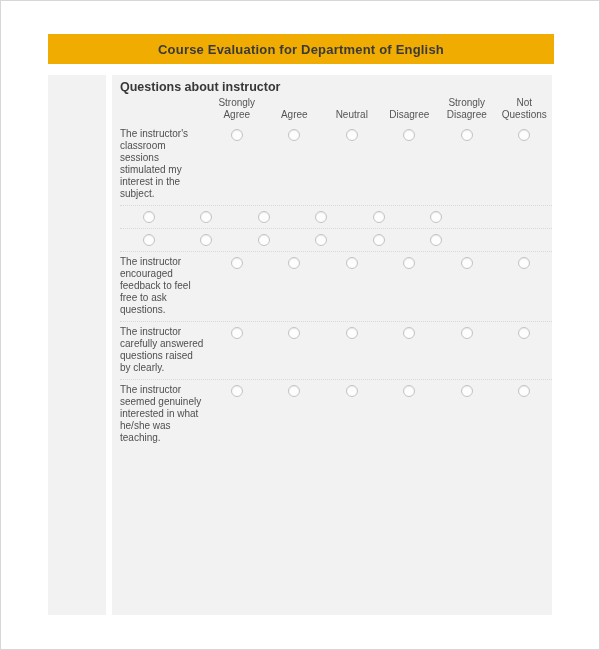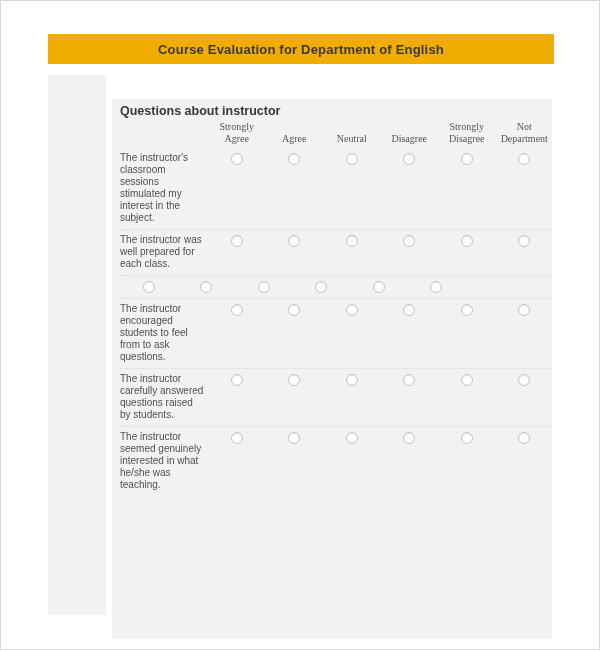--- a/index.html
+++ b/index.html
@@ -44,32 +44,30 @@
   .content {
     position: absolute;
     left: 111px;
     top: 74px;
     width: 440px;
     height: 540px;
     background: #f2f2f2;
     overflow: hidden;
     box-sizing: border-box;
     padding: 5px 0 0 8px;
-    margin-top: 24px;
   }
   .section-heading {
     margin: 0;
     font-size: 12.5px;
     font-weight: bold;
     color: #383838;
   }
   .m-header {
     display: flex;
     align-items: flex-start;
-    font-family: Liberation Serif, serif;
   }
   .label-spacer {
     flex: 0 0 88px;
   }
   .opt-head {
     flex: 0 0 57.5px;
     height: 30px;
     display: flex;
     align-items: flex-end;
     justify-content: center;
@@ -126,21 +124,21 @@
 
     <h2 class="section-heading">Questions about instructor</h2>
 
     <div class="m-header">
       <div class="label-spacer"></div>
       <div class="opt-head">Strongly Agree</div>
       <div class="opt-head">Agree</div>
       <div class="opt-head">Neutral</div>
       <div class="opt-head">Disagree</div>
       <div class="opt-head">Strongly Disagree</div>
-      <div class="opt-head">Not Department</div>
+      <div class="opt-head">Not Questions</div>
     </div>
 
     <div class="q-row">
       <div class="q-label">The instructor's classroom sessions stimulated my interest in the subject.</div>
       <div class="opt-cell">
           <span class="radio"></span>
         </div>
       <div class="opt-cell">
           <span class="radio"></span>
         </div>
@@ -152,86 +150,85 @@
         </div>
       <div class="opt-cell">
           <span class="radio"></span>
         </div>
       <div class="opt-cell">
           <span class="radio"></span>
         </div>
     </div>
 
     <div class="q-row">
-      <div class="q-label">The instructor was well prepared for each class.</div>
-      <div class="opt-cell">
-          <span class="radio"></span>
-        </div>
-      <div class="opt-cell">
-          <span class="radio"></span>
-        </div>
-      <div class="opt-cell">
-          <span class="radio"></span>
-        </div>
-      <div class="opt-cell">
-          <span class="radio"></span>
-        </div>
-      <div class="opt-cell">
-          <span class="radio"></span>
-        </div>
-      <div class="opt-cell">
-          <span class="radio"></span>
-        </div>
-    </div>
-
-    <div class="q-row">
-      <div class="opt-cell">
-          <span class="radio"></span>
-        </div>
-      <div class="opt-cell">
-          <span class="radio"></span>
-        </div>
-      <div class="opt-cell">
-          <span class="radio"></span>
-        </div>
-      <div class="opt-cell">
-          <span class="radio"></span>
-        </div>
-      <div class="opt-cell">
-          <span class="radio"></span>
-        </div>
-      <div class="opt-cell">
-          <span class="radio"></span>
-        </div>
-    </div>
-
-    <div class="q-row">
-      <div class="q-label">The instructor encouraged students to feel from to ask questions.</div>
-      <div class="opt-cell">
-          <span class="radio"></span>
-        </div>
-      <div class="opt-cell">
-          <span class="radio"></span>
-        </div>
-      <div class="opt-cell">
-          <span class="radio"></span>
-        </div>
-      <div class="opt-cell">
-          <span class="radio"></span>
-        </div>
-      <div class="opt-cell">
-          <span class="radio"></span>
-        </div>
-      <div class="opt-cell">
-          <span class="radio"></span>
-        </div>
-    </div>
-
-    <div class="q-row">
-      <div class="q-label">The instructor carefully answered questions raised by students.</div>
+      <div class="opt-cell">
+          <span class="radio"></span>
+        </div>
+      <div class="opt-cell">
+          <span class="radio"></span>
+        </div>
+      <div class="opt-cell">
+          <span class="radio"></span>
+        </div>
+      <div class="opt-cell">
+          <span class="radio"></span>
+        </div>
+      <div class="opt-cell">
+          <span class="radio"></span>
+        </div>
+      <div class="opt-cell">
+          <span class="radio"></span>
+        </div>
+    </div>
+
+    <div class="q-row">
+      <div class="opt-cell">
+          <span class="radio"></span>
+        </div>
+      <div class="opt-cell">
+          <span class="radio"></span>
+        </div>
+      <div class="opt-cell">
+          <span class="radio"></span>
+        </div>
+      <div class="opt-cell">
+          <span class="radio"></span>
+        </div>
+      <div class="opt-cell">
+          <span class="radio"></span>
+        </div>
+      <div class="opt-cell">
+          <span class="radio"></span>
+        </div>
+    </div>
+
+    <div class="q-row">
+      <div class="q-label">The instructor encouraged feedback to feel free to ask questions.</div>
+      <div class="opt-cell">
+          <span class="radio"></span>
+        </div>
+      <div class="opt-cell">
+          <span class="radio"></span>
+        </div>
+      <div class="opt-cell">
+          <span class="radio"></span>
+        </div>
+      <div class="opt-cell">
+          <span class="radio"></span>
+        </div>
+      <div class="opt-cell">
+          <span class="radio"></span>
+        </div>
+      <div class="opt-cell">
+          <span class="radio"></span>
+        </div>
+    </div>
+
+    <div class="q-row">
+      <div class="q-label">The instructor carefully answered questions raised by clearly.</div>
       <div class="opt-cell">
           <span class="radio"></span>
         </div>
       <div class="opt-cell">
           <span class="radio"></span>
         </div>
       <div class="opt-cell">
           <span class="radio"></span>
         </div>
       <div class="opt-cell">

